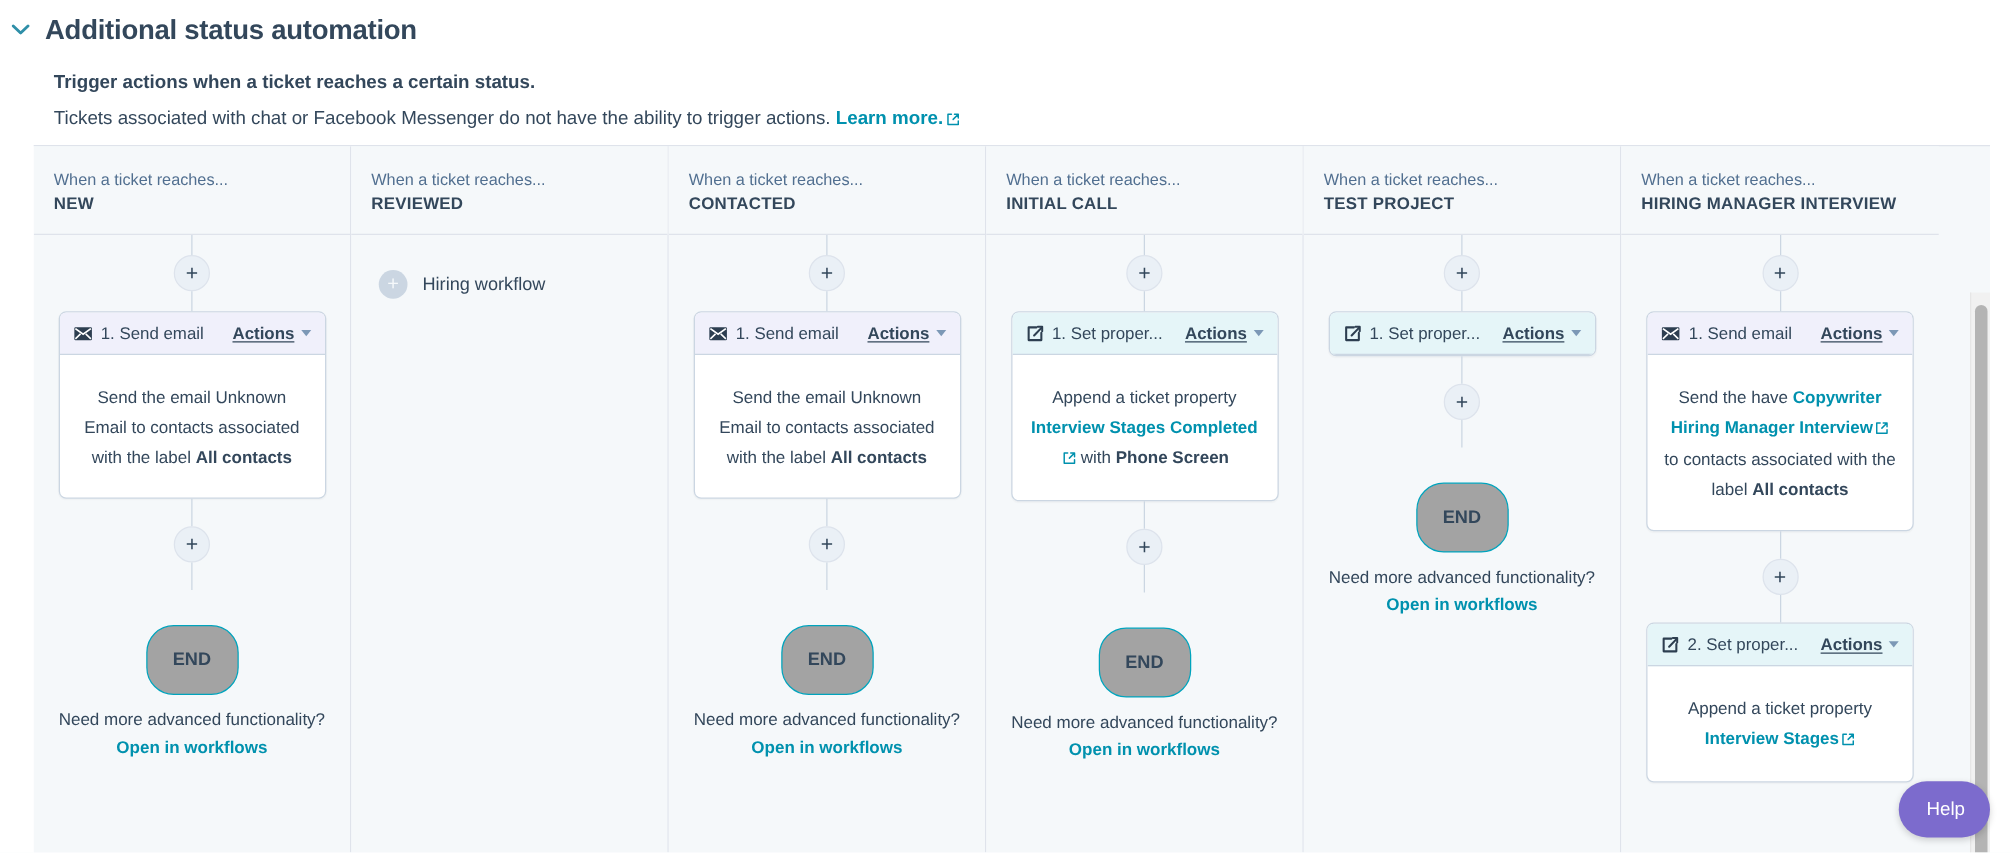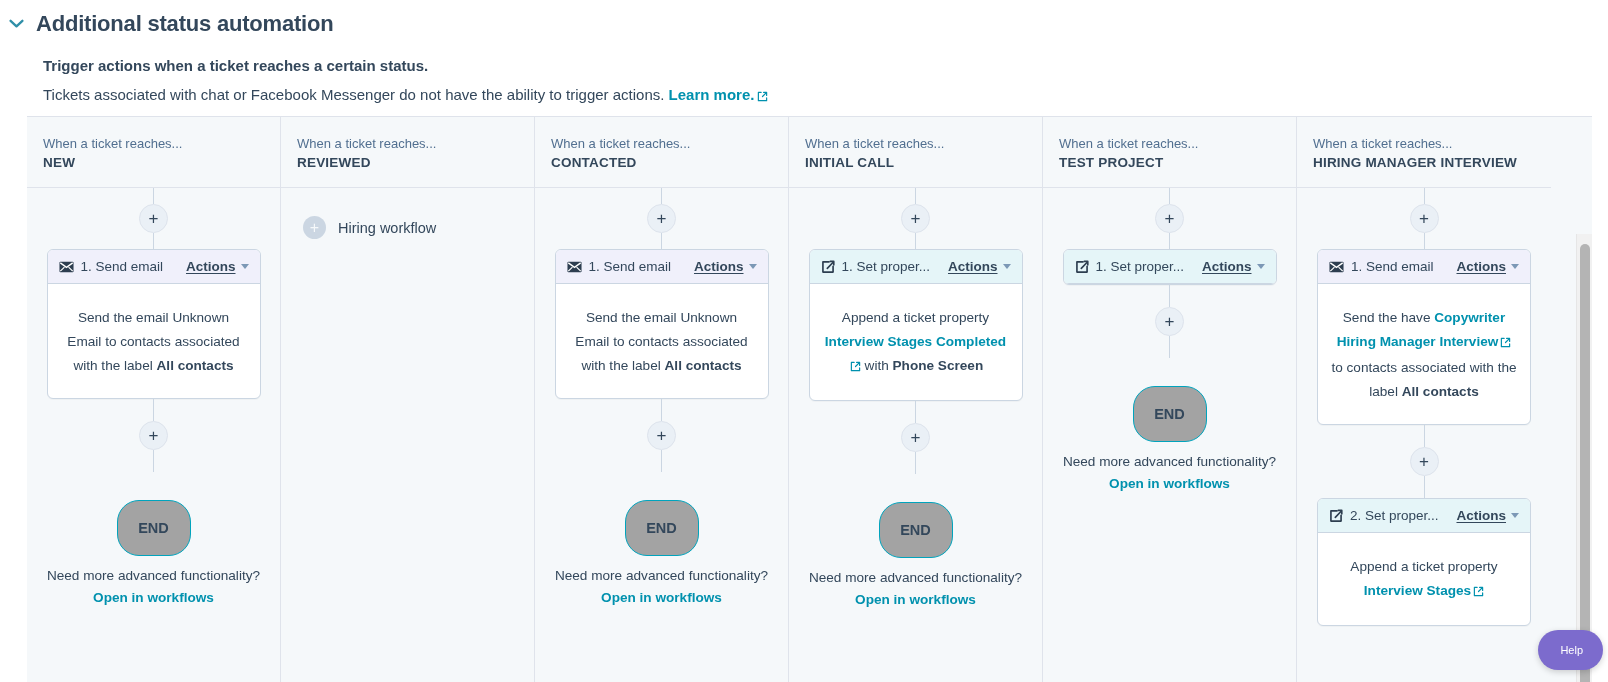--- a/index.html
+++ b/index.html
@@ -170,23 +170,23 @@
     position:absolute; right:0; top:117px; width:16px; height:565px;
     background:#f1f1f1; border-left:1px solid #e6e6e6;
   }
   .scroll-thumb{
     position:absolute; left:3px; top:10px; width:10px; height:548px;
     background:#b4b4b4; border-radius:5px;
   }
 
   
   .help-btn{
-    position:absolute; right:5px; bottom:12px;
+    position:absolute; right:16px; bottom:12px;
     background:#7c6bcd; color:#fff;
-    font-size:11px; font-weight:400;
+    font-size:15px; font-weight:400;
     padding:14px 20px 14px 22px;
     border-top-left-radius:26px; border-bottom-left-radius:26px;
     border-top-right-radius:26px; border-bottom-right-radius:26px;
     cursor:pointer;
     box-shadow:0 2px 6px rgba(0,0,0,.18);
   }
 </style>
 </head>
 <body>
 

